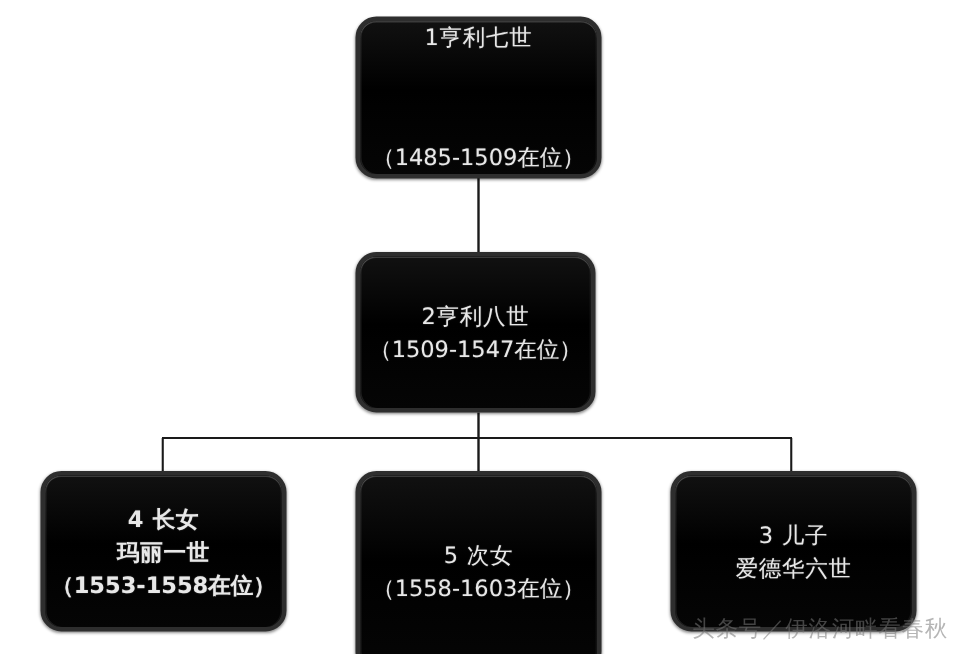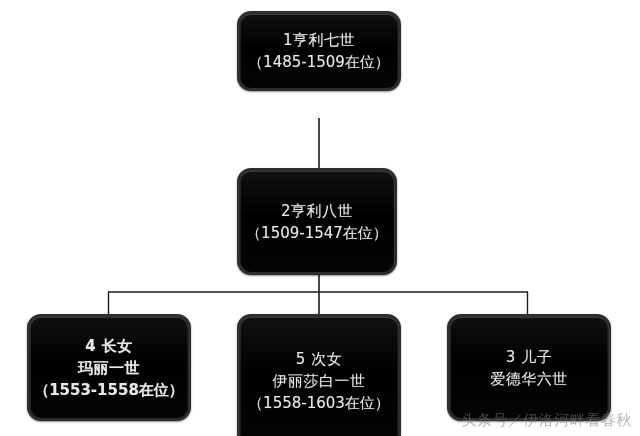--- a/index.html
+++ b/index.html
@@ -70,21 +70,21 @@
     line-height: 22px;
     text-align: center;
     white-space: nowrap;
     text-shadow: 0 0 1px rgba(255,255,255,0.35);
     font-family: "DejaVu Sans", "Liberation Sans", sans-serif;
   }
   .node-line.line-name { letter-spacing: 0.5px; }
   .node-line.line-reign { letter-spacing: 0px; }
 
   
-  #node-henry7 { left: 237px; top: 11px; width: 164px; height: 80px; }
+  #node-henry7 { left: 237px; top: 11px; width: 164px; height: 108px; justify-content: space-between; }
   
   #node-henry8 { left: 237px; top: 168px; width: 160px; height: 107px; }
   
   #node-mary1      { left: 27px;  top: 314px; width: 164px; height: 107px; font-weight: bold; }
   #node-elizabeth1 { left: 237px; top: 314px; width: 164px; height: 134px; }
   #node-edward6    { left: 447px; top: 314px; width: 164px; height: 107px; }
 
   
   .watermark {
     position: absolute;
@@ -128,21 +128,20 @@
   </div>
 
   <div class="node" id="node-mary1">
     <div class="node-line line-name">4 长女</div>
     <div class="node-line line-name">玛丽一世</div>
     <div class="node-line line-reign">（1553-1558在位）</div>
   </div>
 
   <div class="node" id="node-elizabeth1">
     <div class="node-line line-name">5 次女</div>
-    <div class="node-line line-name">伊丽莎白一世</div>
     <div class="node-line line-reign">（1558-1603在位）</div>
   </div>
 
   <div class="node" id="node-edward6">
     <div class="node-line line-name">3 儿子</div>
     <div class="node-line line-name">爱德华六世</div>
   </div>
 
   <div class="watermark">头条号／伊洛河畔看春秋</div>
 

